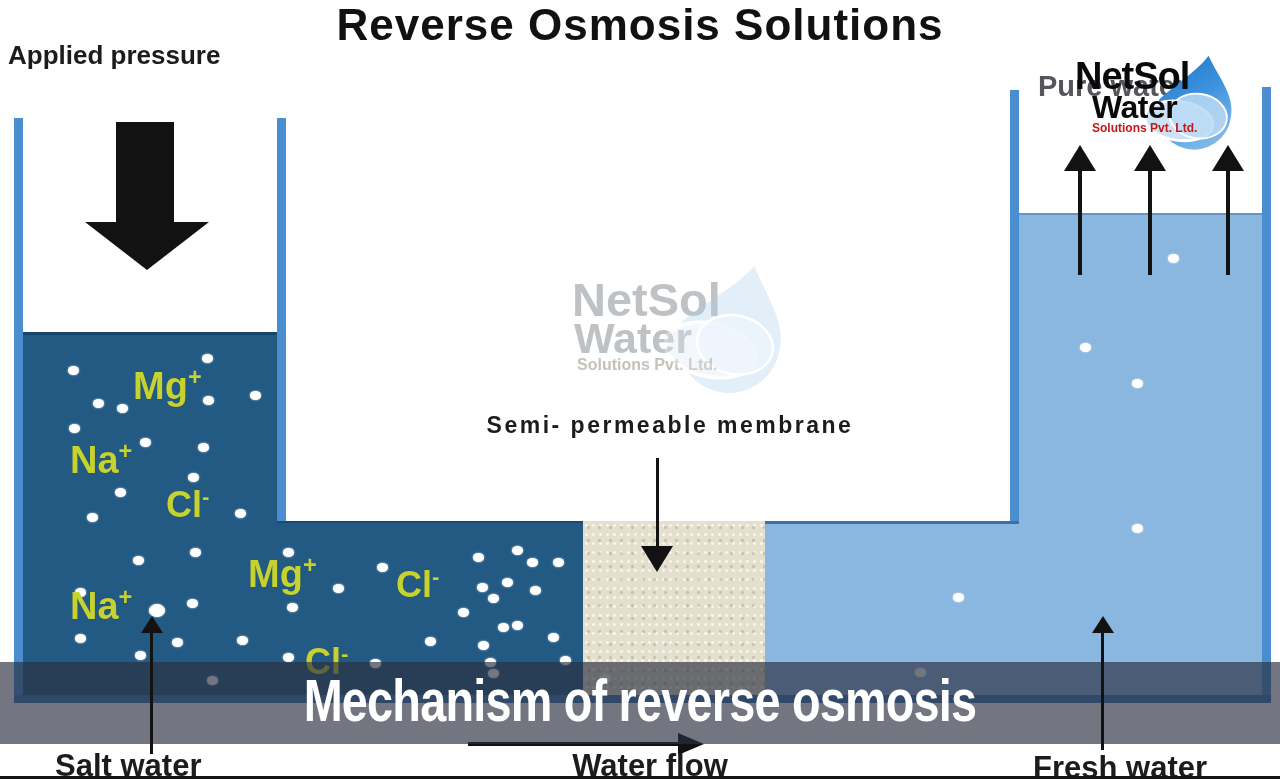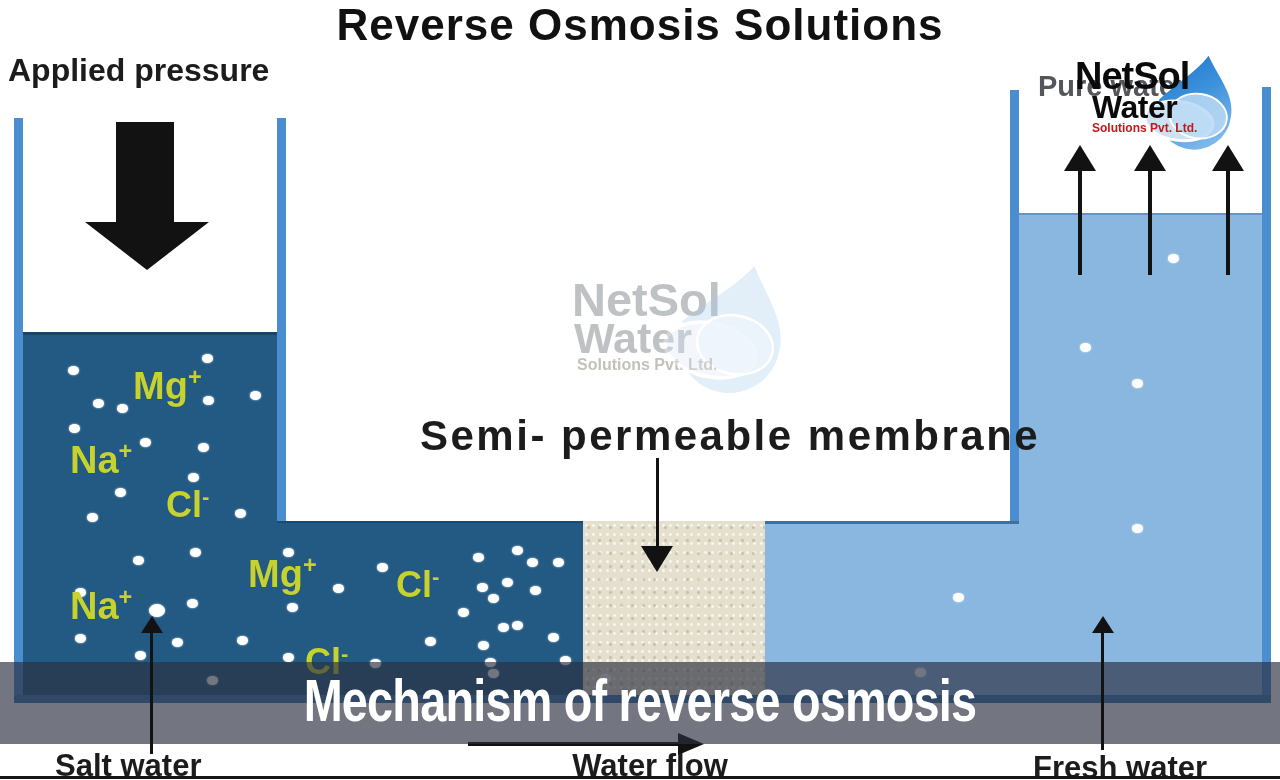--- a/index.html
+++ b/index.html
@@ -8,22 +8,22 @@
     font-family:"Liberation Sans",sans-serif;
   }
   .abs{position:absolute;}
 
   
   .title{
     left:0;top:0;width:1280px;text-align:center;
     font-size:44px;font-weight:bold;letter-spacing:1px;color:#111;z-index:4;
   }
   .lbl{color:#1c1c1c;font-weight:bold;z-index:4;white-space:nowrap;}
-  #applied-pressure{left:8px;top:52px;font-size:32px;}
-  #membrane-label{left:420px;top:412px;width:500px;text-align:center;font-size:42px;letter-spacing:2.5px;}
+  #applied-pressure{left:8px;top:40px;font-size:26px;}
+  #membrane-label{left:420px;top:412px;width:500px;text-align:center;font-size:23px;letter-spacing:2.5px;}
   #salt-water-label{left:55px;top:748px;font-size:31px;}
   #water-flow-label{left:545px;top:748px;width:210px;text-align:center;font-size:31px;}
   #fresh-water-label{left:1033px;top:750px;font-size:31px;}
   #pure-water-label{left:1038px;top:70px;font-size:29px;color:#55565c;z-index:3;}
 
   
   .wall{background:var(--wall_blue);z-index:2;}
   #wall-left{left:14px;top:118px;width:9px;height:585px;}
   #wall-left-inner{left:277px;top:118px;width:9px;height:403px;}
   #wall-right-inner{left:1010px;top:90px;width:9px;height:431px;}

